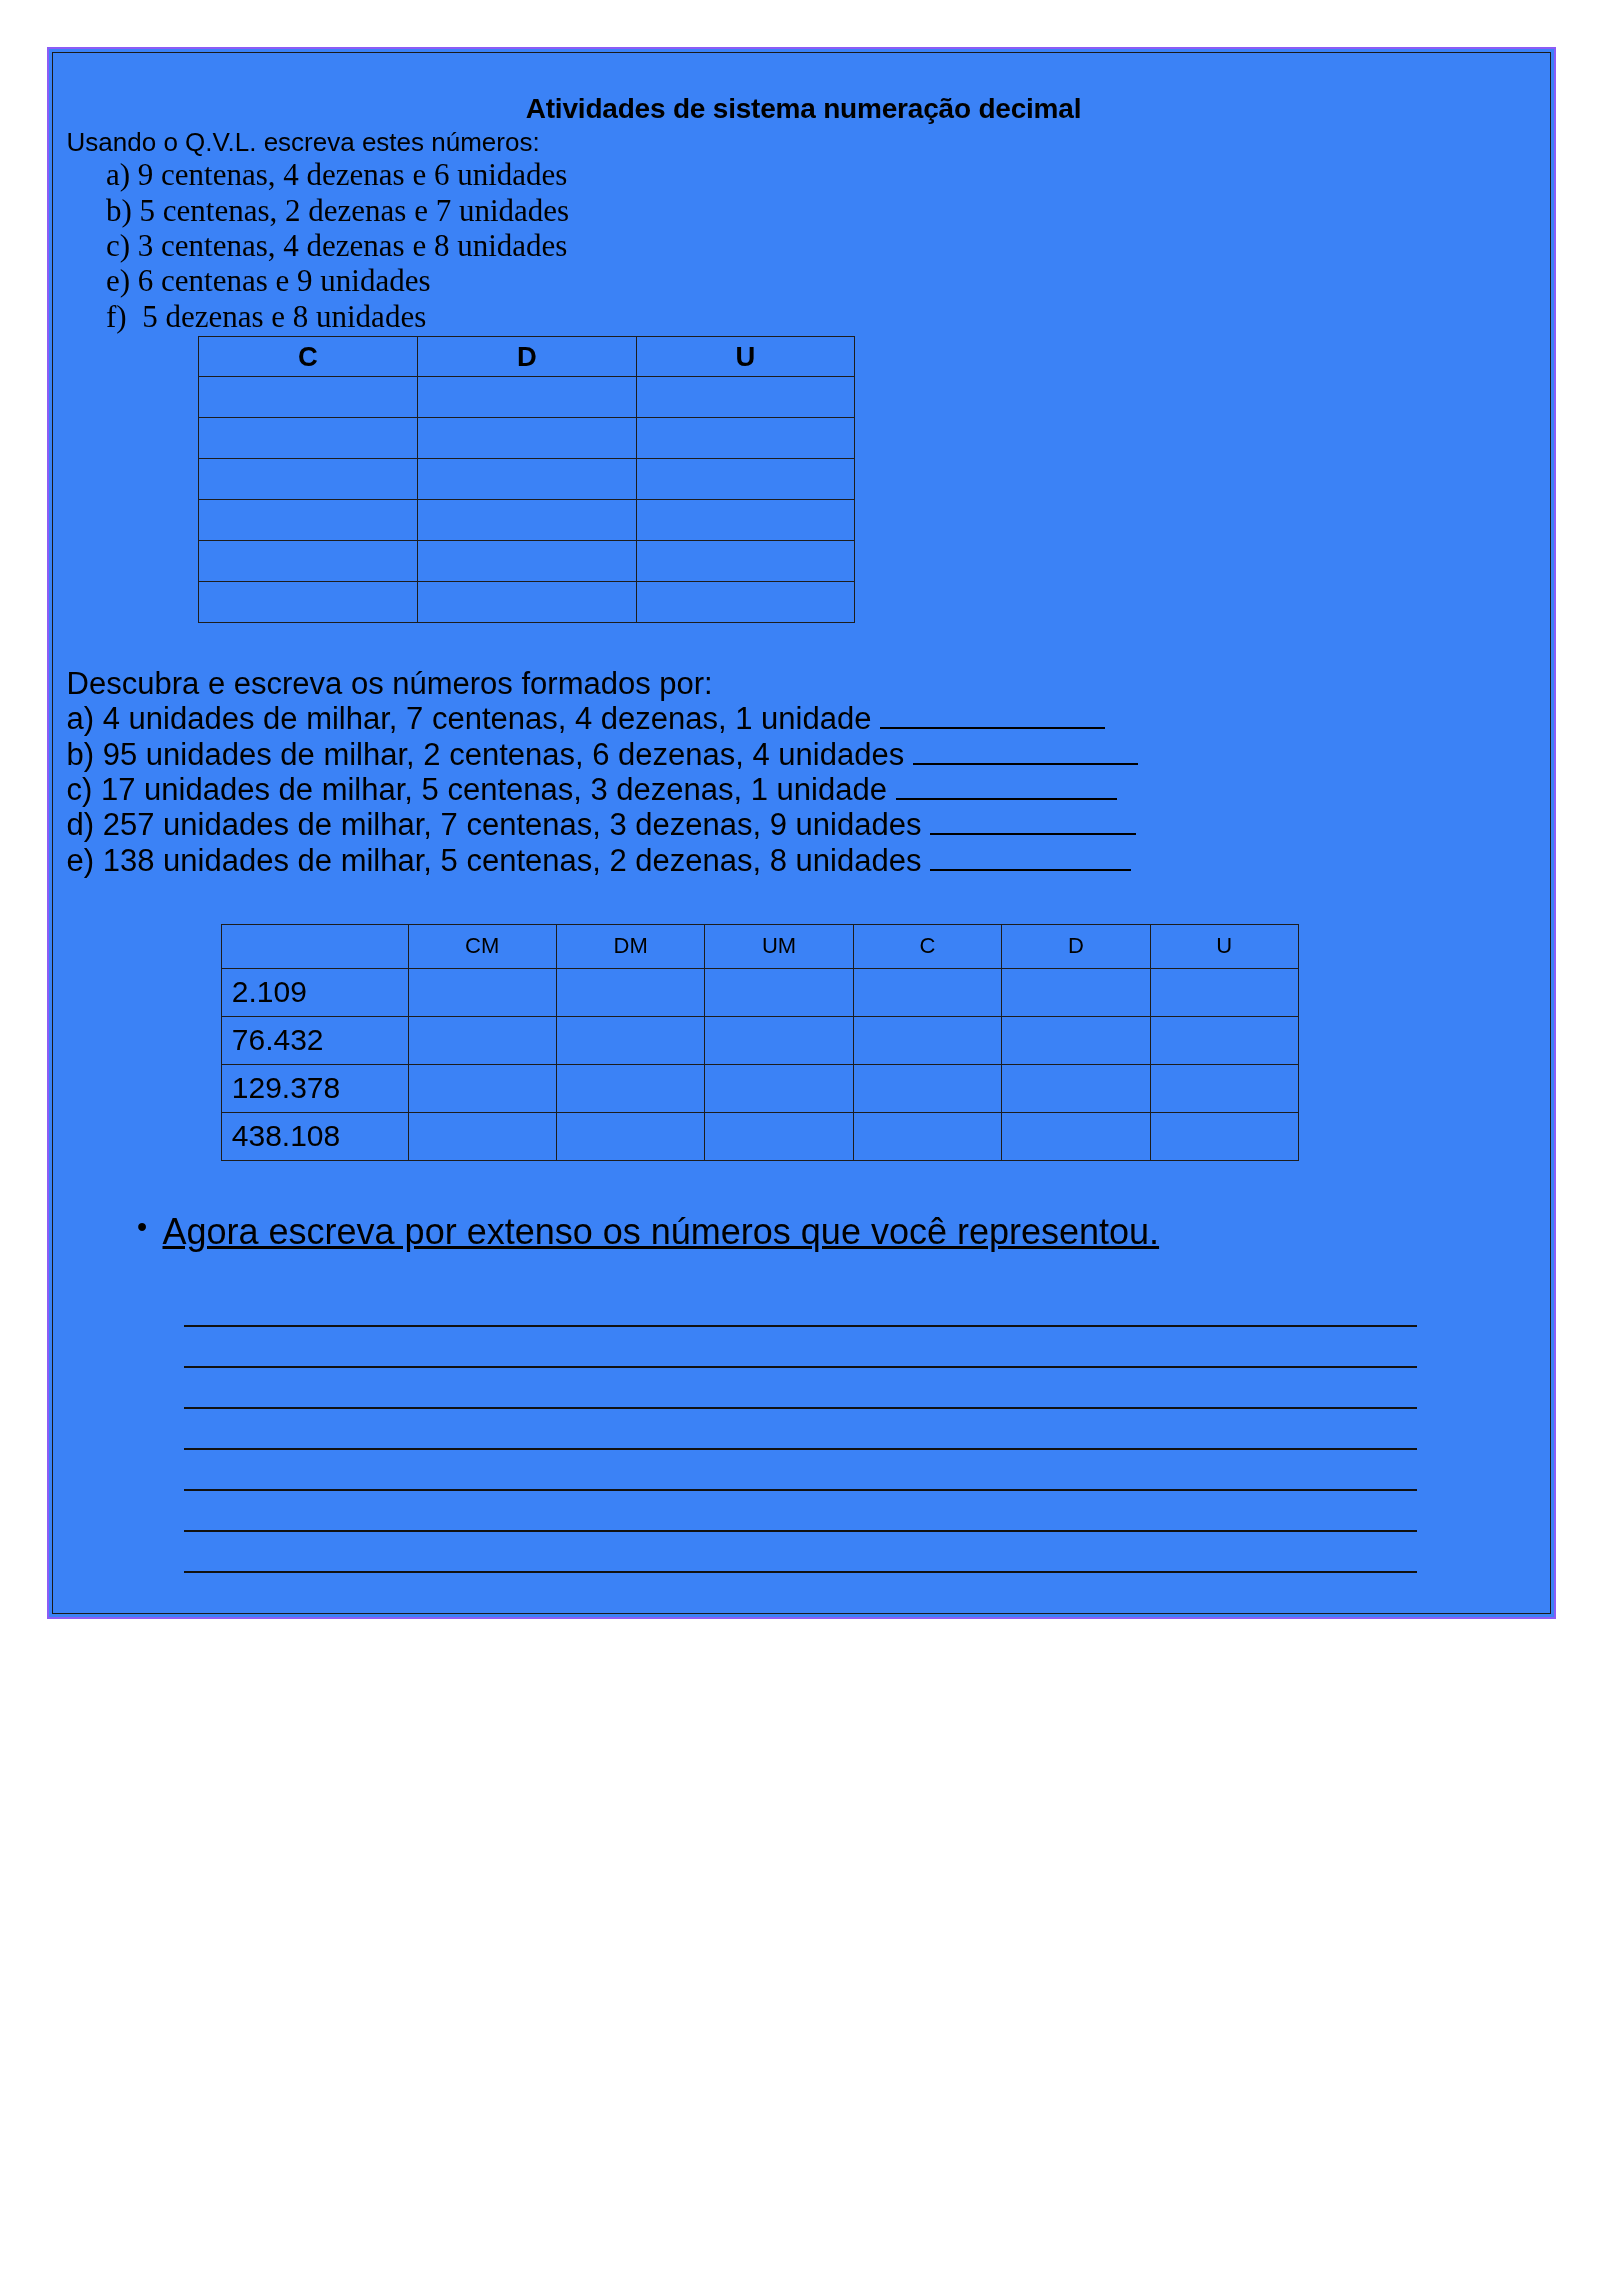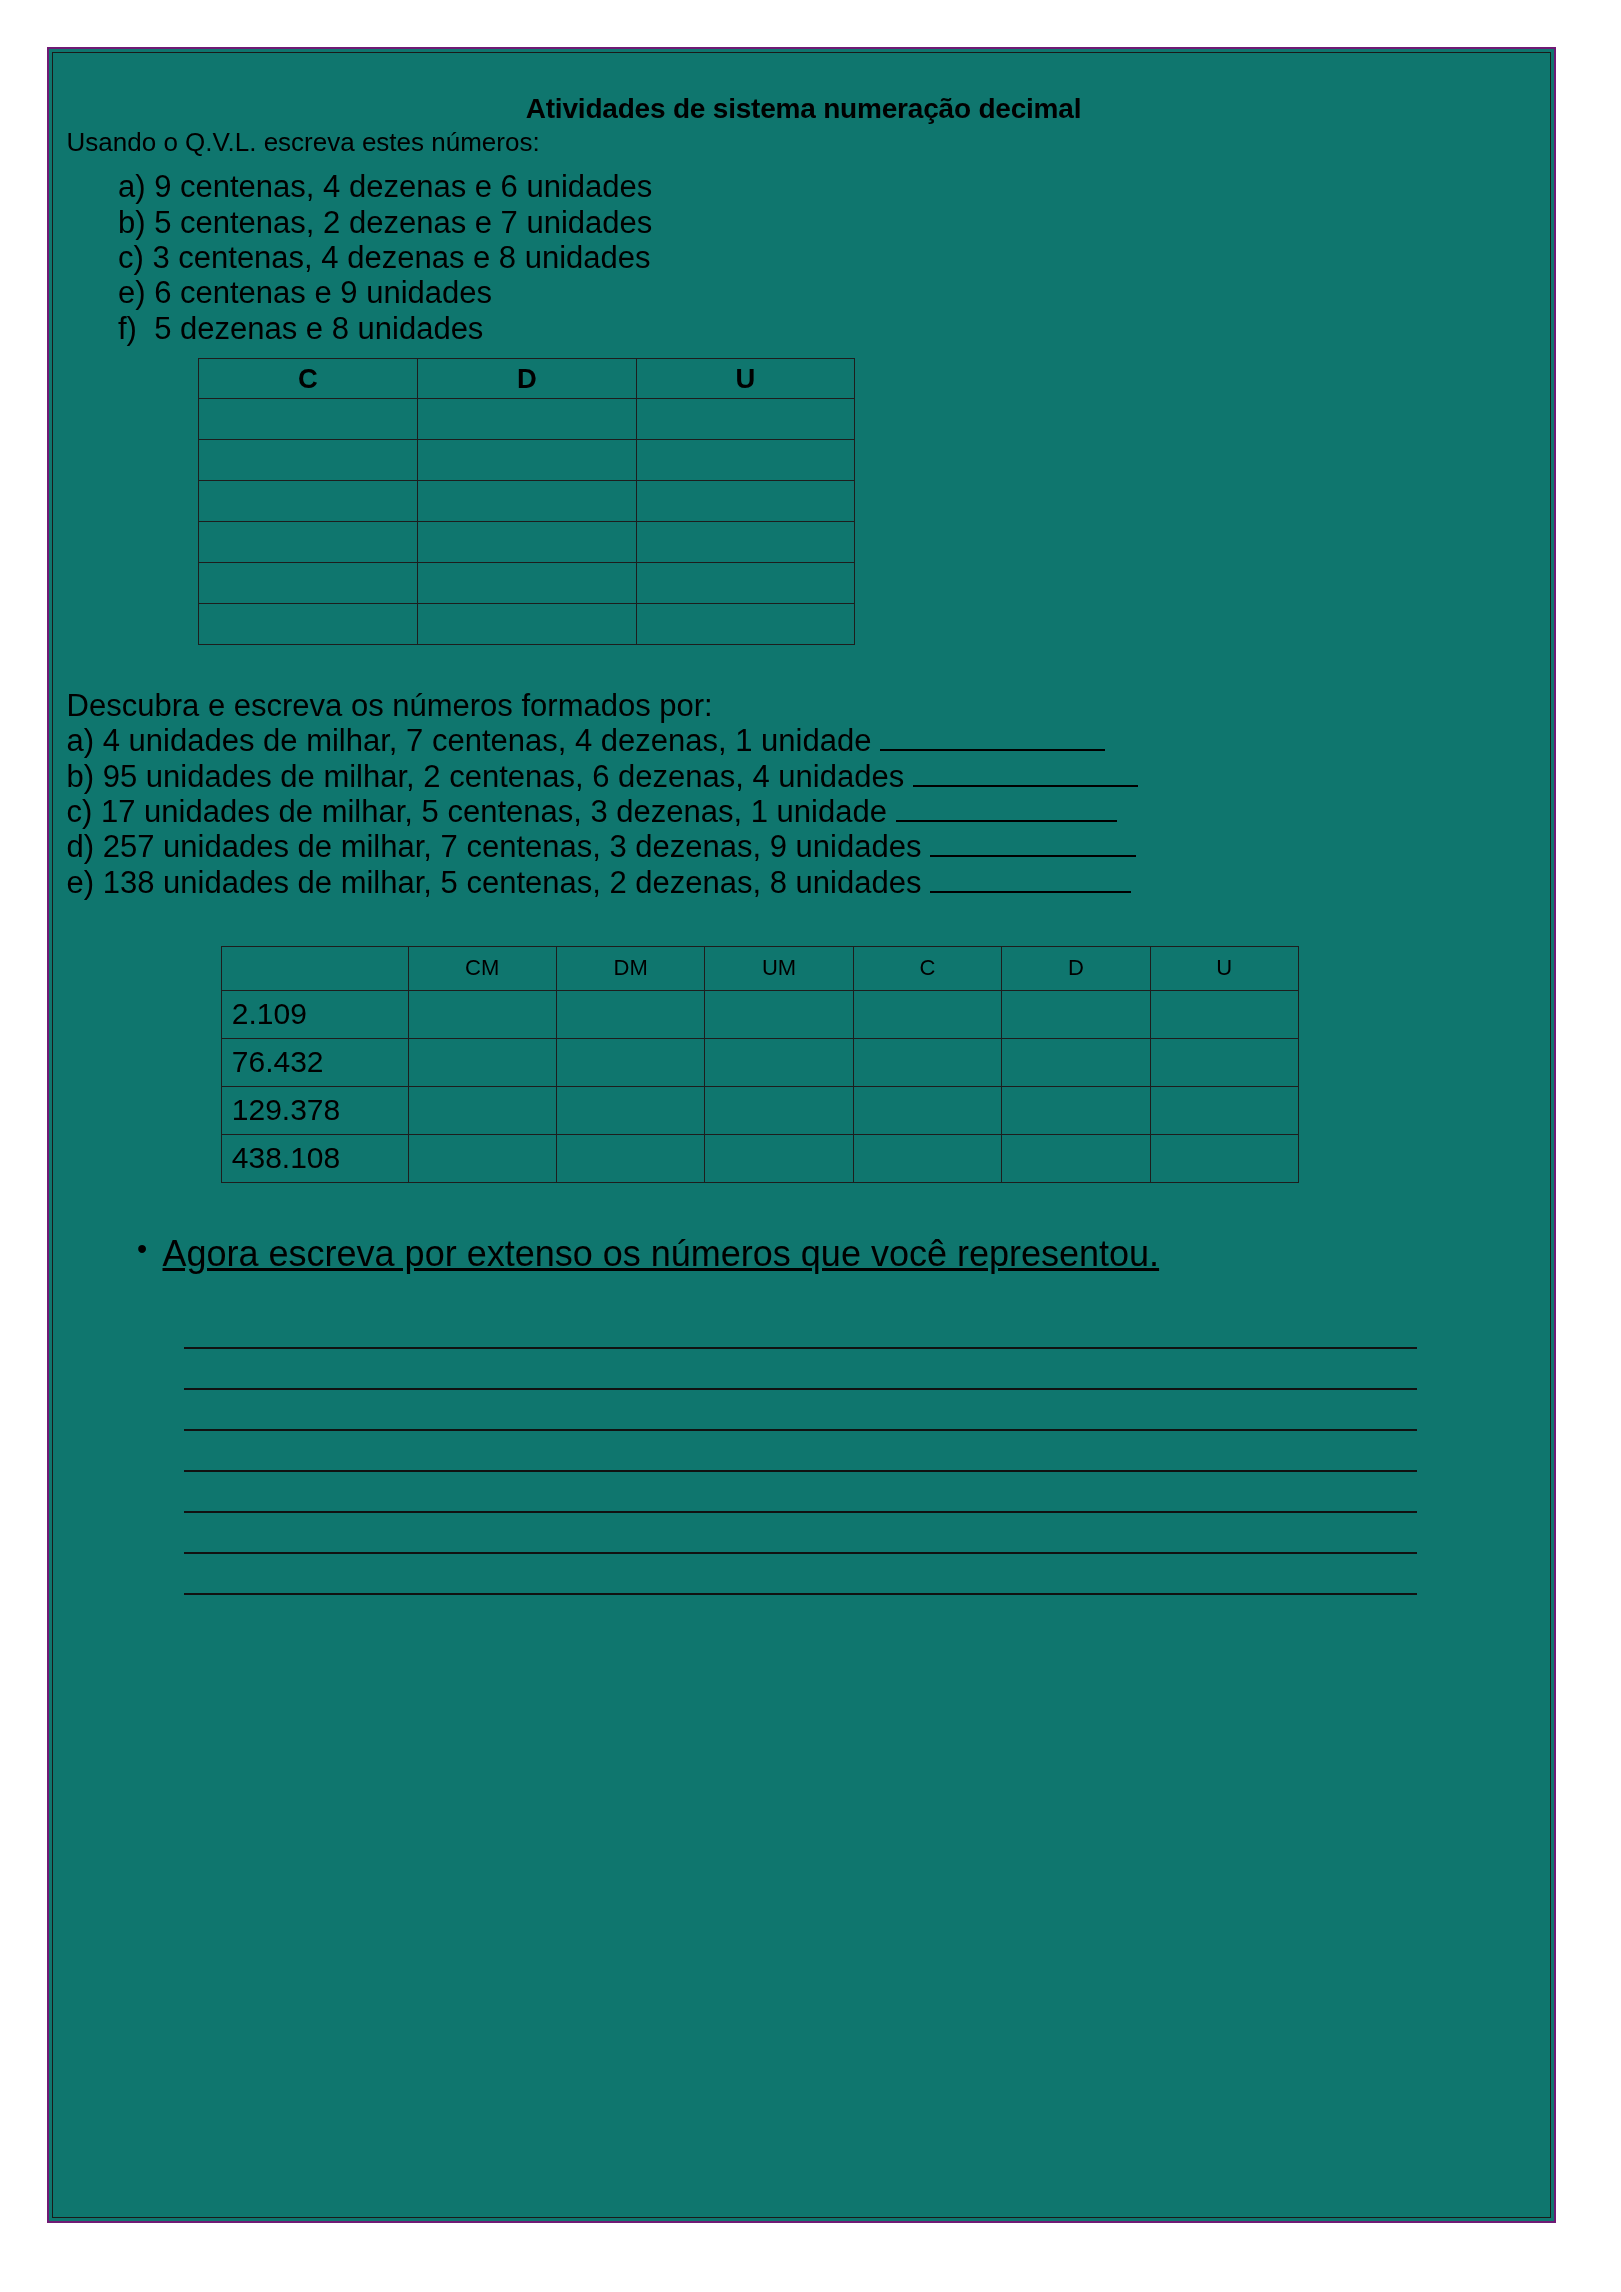--- a/index.html
+++ b/index.html
@@ -15,24 +15,24 @@
     color: #000000;
     overflow: hidden;
   }
 
   
   #page-frame {
     position: absolute;
     left: 47px;
     top: 47px;
     width: 1509px;
-    height: 2176px;
-    border: 2px solid #701a75;
+    height: 1572px;
+    border: 2px solid #8b5cf6;
     box-sizing: border-box;
-    background: #0f766e;
+    background: #3b82f6;
   }
   #page-inner {
     position: absolute;
     left: 2.9px;
     top: 2.9px;
     right: 2.9px;
     bottom: 2.9px;
     border: 1px solid #1a1a1a;
     box-sizing: border-box;
   }
@@ -57,22 +57,23 @@
   }
 
   .lead {
     font-size: 26px;
     line-height: 1.12;
     margin: 3.9px 0 0 17.6px;
   }
 
   ul.alpha-list {
     list-style: none;
-    margin: 12px;
+    margin: 0;
     padding: 0 0 0 57px;
+    font-family: Liberation Serif, serif;
   }
   ul.alpha-list li {
     font-size: 31px;
     line-height: 1.14;
     white-space: pre;
   }
 
   
   table.qvl {
     border-collapse: collapse;

